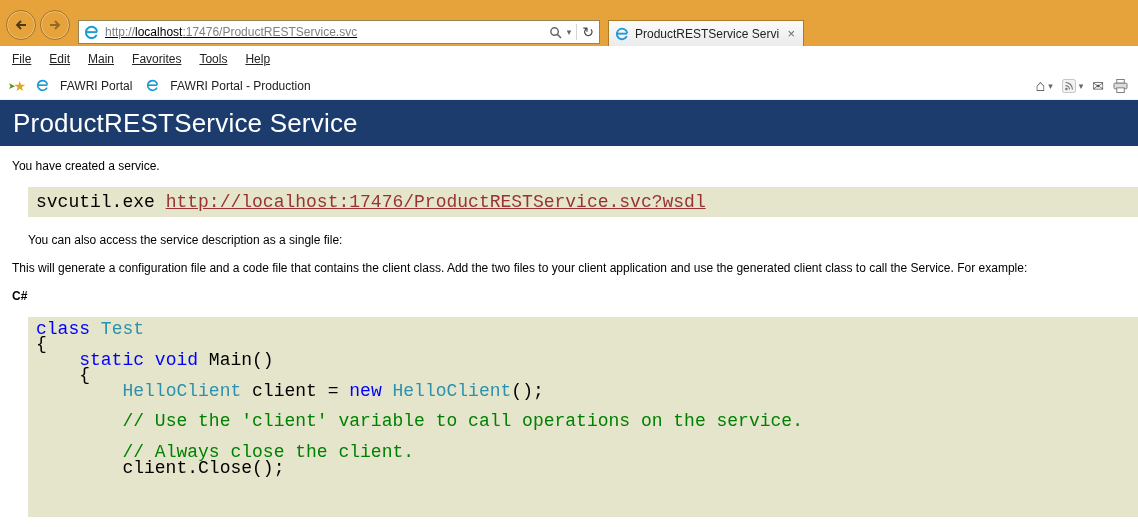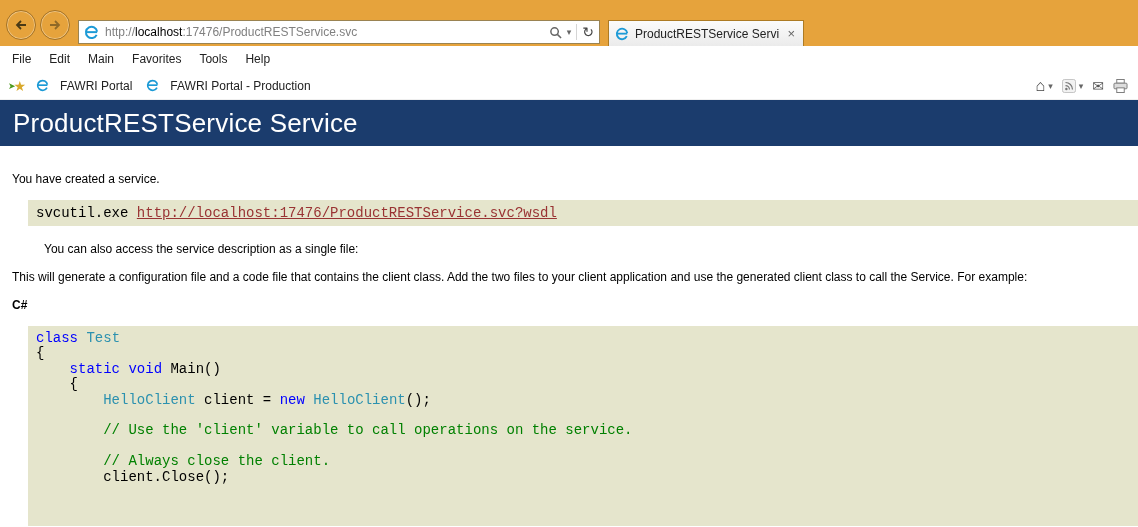--- a/index.html
+++ b/index.html
@@ -22,21 +22,21 @@
     margin:0 2px 4px 2px; cursor:default; flex:0 0 auto;
   }
   .nav-btn.fwd svg { opacity:.55; }
   .address-bar {
     width:522px; height:24px; background:#fff;
     border:1px solid #9a8352; margin-left:6px;
     display:flex; align-items:center; padding:0 5px;
     font-size:12px; flex:0 0 auto;
   }
   .address-bar .favicon { display:flex; margin-right:6px; flex:0 0 auto; }
-  .url { flex:1 1 auto; white-space:nowrap; overflow:hidden; }
+  .url { flex:1 1 auto; white-space:nowrap; overflow:hidden;text-decoration:underline; }
   .url .dim { color:#808080; }
   .url .host { color:#000; }
   .addr-icons { display:flex; align-items:center; gap:5px; flex:0 0 auto; margin-left:6px; }
   .addr-caret { color:#666; font-size:9px; }
   .addr-divider { width:1px; height:16px; background:#d5d5d5; }
   .refresh-glyph { color:#444; font-size:14px; line-height:1; }
 
   .tab {
     margin-left:8px; width:196px; height:26px; margin-bottom:-2px;
     background:linear-gradient(#fbfbfb,#ebebeb);
@@ -45,21 +45,21 @@
     font-size:12px; color:#222; flex:0 0 auto;
   }
   .tab-title { flex:1 1 auto; white-space:nowrap; overflow:hidden; }
   .tab-close { color:#666; font-size:13px; padding:0 2px; }
 
   
   .menu-bar {
     height:26px; background:#fff; display:flex; align-items:center;
     padding-left:3px; font-size:12px; color:#222;
   }
-  .menu-item { padding:0 9px; cursor:default; }
+  .menu-item { padding:0 9px; cursor:default;text-decoration:underline; }
 
   
   .fav-bar {
     height:28px; background:#fff; display:flex; align-items:center;
     padding-left:8px; font-size:12px; color:#222; position:relative;
     border-bottom:1px solid #efefef;
   }
   .fav-star { display:flex; align-items:center; margin-right:10px; }
   .star-glyph { color:#d9a92c; font-size:14px; }
   .star-arrow { color:#4e9a1e; font-size:9px; margin-right:-2px; }
@@ -73,27 +73,27 @@
   
   .banner {
     height:46px; background:var(--banner_bg,#1b3c6d); color:#fff;
     display:flex; align-items:center; padding-left:13px;
   }
   .banner h1 { font-size:26px; font-weight:400; letter-spacing:.2px; }
 
   
   .content { padding:0 0 0 12px; font-size:12px; color:#000; }
   .content p { margin:14px 0 0 0; }
-  .content p.first { margin-top:26px; }
-  .content .indent { margin-left:32px; }
+  .content p.first { margin-top:13px; }
+  .content .indent { margin-left:16px; }
   .codebox {
     background:var(--codebox_bg,#e5e5cc);
     margin:14px 0 16px 16px; padding:5px 8px;
     font-family:"Liberation Mono","DejaVu Sans Mono",monospace;
-    font-size:14px; color:#000;
+    font-size:18px; color:#000;
   }
   .codebox a { color:var(--link,#993333); text-decoration:underline; cursor:pointer; }
   .lang { font-weight:bold; }
   .code-sample { white-space:pre; line-height:15.4px; min-height:200px; }
   .tok-kw { color:var(--keyword,#0000ff); }
   .tok-ty { color:var(--type_name,#2b91af); }
   .tok-cm { color:var(--comment,#008000); }
   .tok-pl { color:#000; }
 </style>
 </head>

